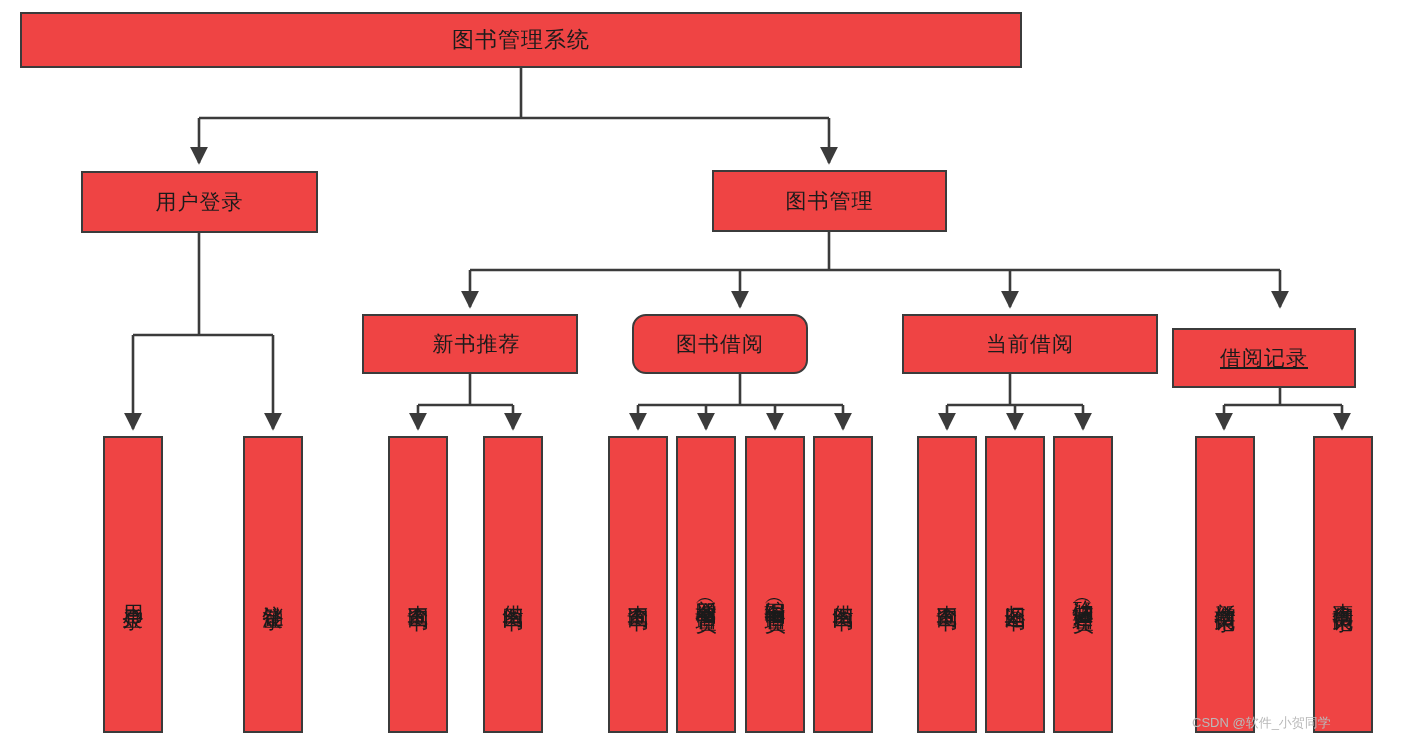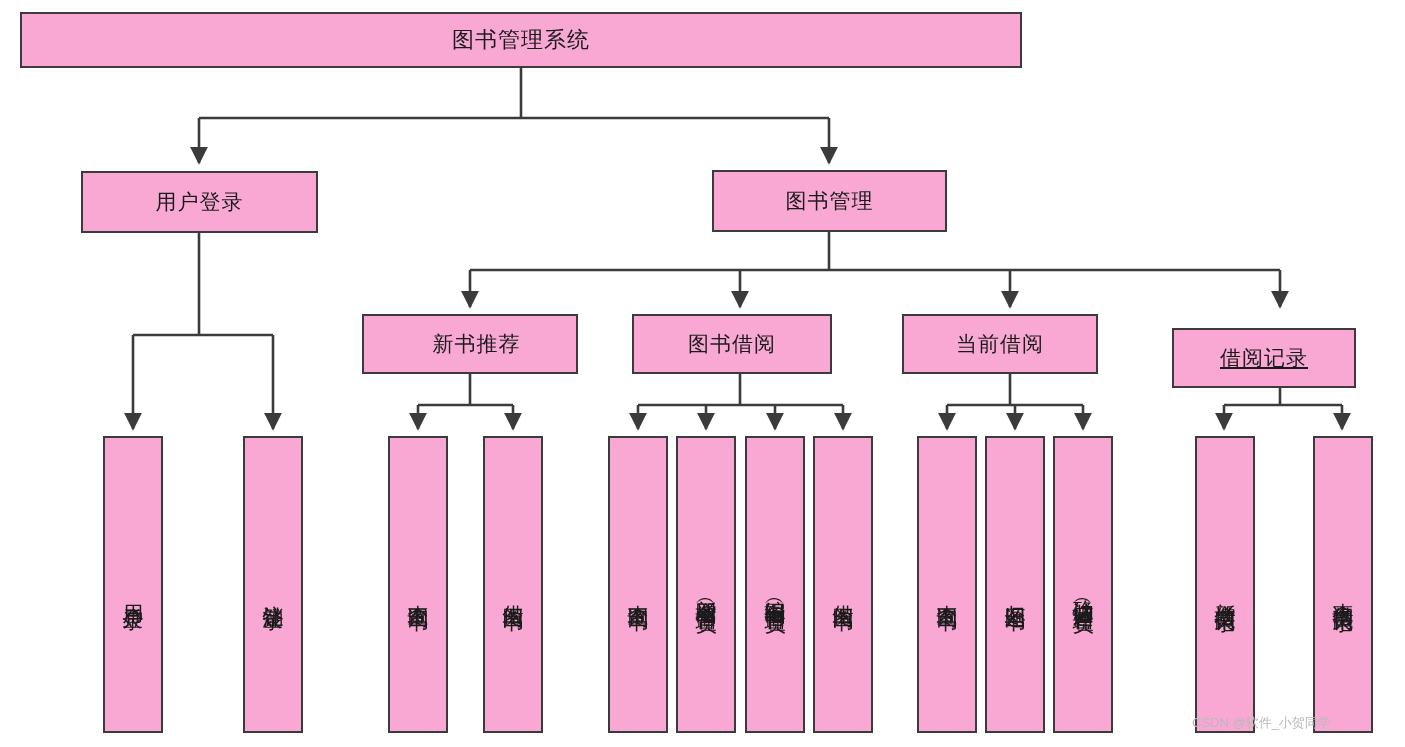--- a/index.html
+++ b/index.html
@@ -21,21 +21,21 @@
     position: absolute;
     left: 0;
     top: 0;
     width: 1405px;
     height: 747px;
     pointer-events: none;
   }
   .node {
     position: absolute;
     box-sizing: border-box;
-    background: #f9a8d4;
+    background: #ef4444;
     border: 2px solid #3b3b3b;
     display: flex;
     align-items: center;
     justify-content: center;
     color: #1b1b1b;
     z-index: 2;
   }
   .node.horiz {
     font-size: 21px;
     letter-spacing: 1px;
@@ -128,25 +128,25 @@
   </div>
 
   <div class="node horiz" style="left:712px; top:170px; width:235px; height:62px;align-items:center;">
     <span>图书管理</span>
   </div>
 
   <div class="node horiz" style="left:362px; top:314px; width:216px; height:60px;padding-left:13px;">
     <span>新书推荐</span>
   </div>
 
-  <div class="node horiz" style="left:632px; top:314px; width:200px; height:60px;">
+  <div class="node horiz" style="left:632px; top:314px; width:176px; height:60px;border-radius:14px;">
     <span>图书借阅</span>
   </div>
 
-  <div class="node horiz" style="left:902px; top:314px; width:196px; height:60px;">
+  <div class="node horiz" style="left:902px; top:314px; width:256px; height:60px;">
     <span>当前借阅</span>
   </div>
 
   <div class="node horiz" style="left:1172px; top:328px; width:184px; height:60px;text-decoration:underline;">
     <span>借阅记录</span>
   </div>
 
   <div class="node vert" style="left:103px; top:436px; width:60px; height:297px;">
     <span class="vlabel">用户登录</span>
   </div>

